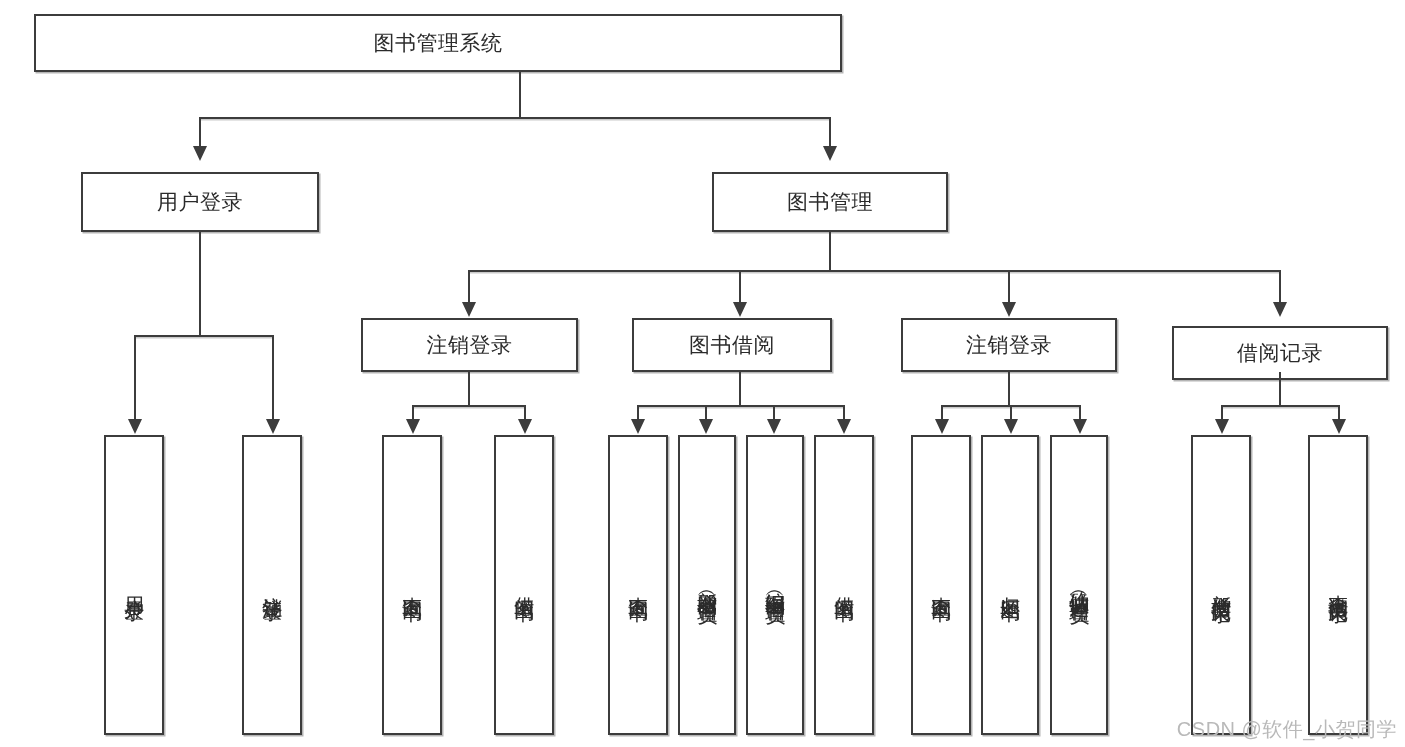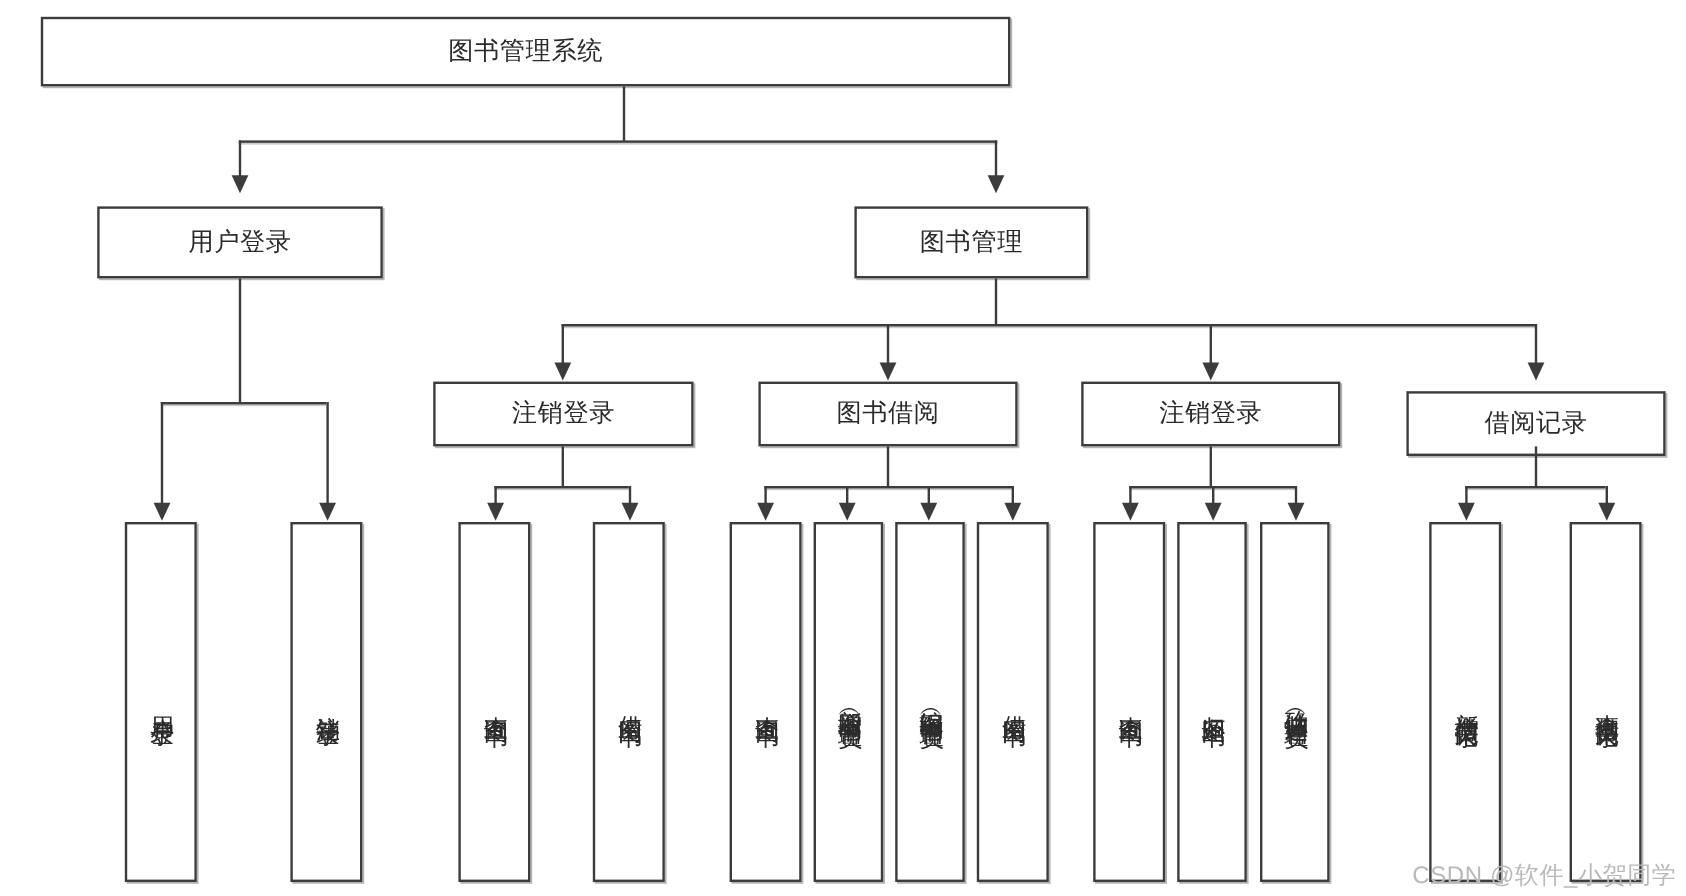--- a/index.html
+++ b/index.html
@@ -91,21 +91,21 @@
   <div class="vline" style="left:199px;top:117px;height:30px;"></div>
   <div class="arrow" style="left:193px;top:146px;"></div>
 
   <div class="vline" style="left:829px;top:117px;height:30px;"></div>
   <div class="arrow" style="left:823px;top:146px;"></div>
 
   <div class="node horiz" style="left:81px;top:172px;width:238px;height:60px;">
     <span class="lbl">用户登录</span>
   </div>
 
-  <div class="node horiz" style="left:712px;top:172px;width:195px;height:60px;">
+  <div class="node horiz" style="left:712px;top:172px;width:236px;height:60px;">
     <span class="lbl">图书管理</span>
   </div>
 
   <div class="vline" style="left:199px;top:232px;height:104px;"></div>
   <div class="hline" style="left:134px;top:335px;width:138px;"></div>
   <div class="vline" style="left:134px;top:335px;height:85px;"></div>
   <div class="arrow" style="left:128px;top:419px;"></div>
   <div class="vline" style="left:272px;top:335px;height:85px;"></div>
   <div class="arrow" style="left:266px;top:419px;"></div>
 
@@ -120,21 +120,21 @@
 
   <div class="vline" style="left:1008px;top:270px;height:33px;"></div>
   <div class="arrow" style="left:1002px;top:302px;"></div>
 
   <div class="vline" style="left:1279px;top:270px;height:33px;"></div>
   <div class="arrow" style="left:1273px;top:302px;"></div>
 
   <div class="node horiz" style="left:361px;top:318px;width:217px;height:54px;">
     <span class="lbl">注销登录</span>
   </div>
-  <div class="node horiz" style="left:632px;top:318px;width:216px;height:54px;">
+  <div class="node horiz" style="left:632px;top:318px;width:200px;height:54px;">
     <span class="lbl">图书借阅</span>
   </div>
   <div class="node horiz" style="left:901px;top:318px;width:216px;height:54px;">
     <span class="lbl">注销登录</span>
   </div>
   <div class="node horiz" style="left:1172px;top:326px;width:216px;height:54px;">
     <span class="lbl">借阅记录</span>
   </div>
 
   <div class="vline" style="left:468px;top:372px;height:34px;"></div>

